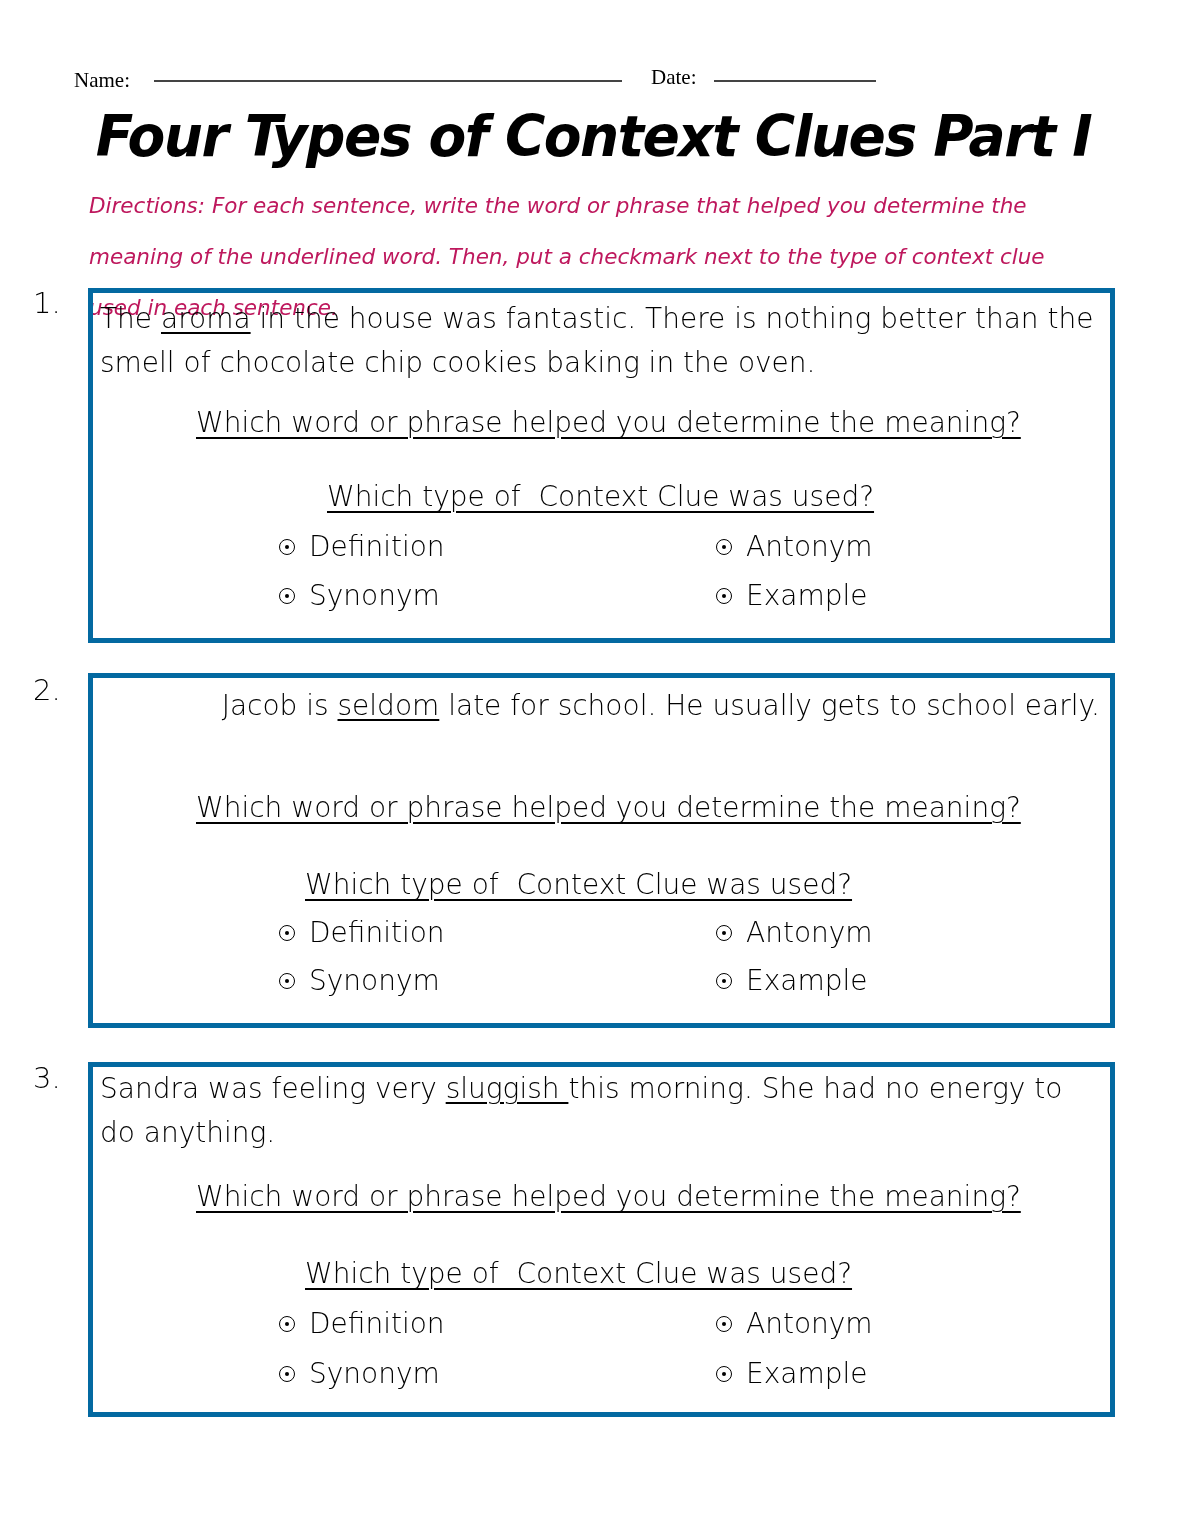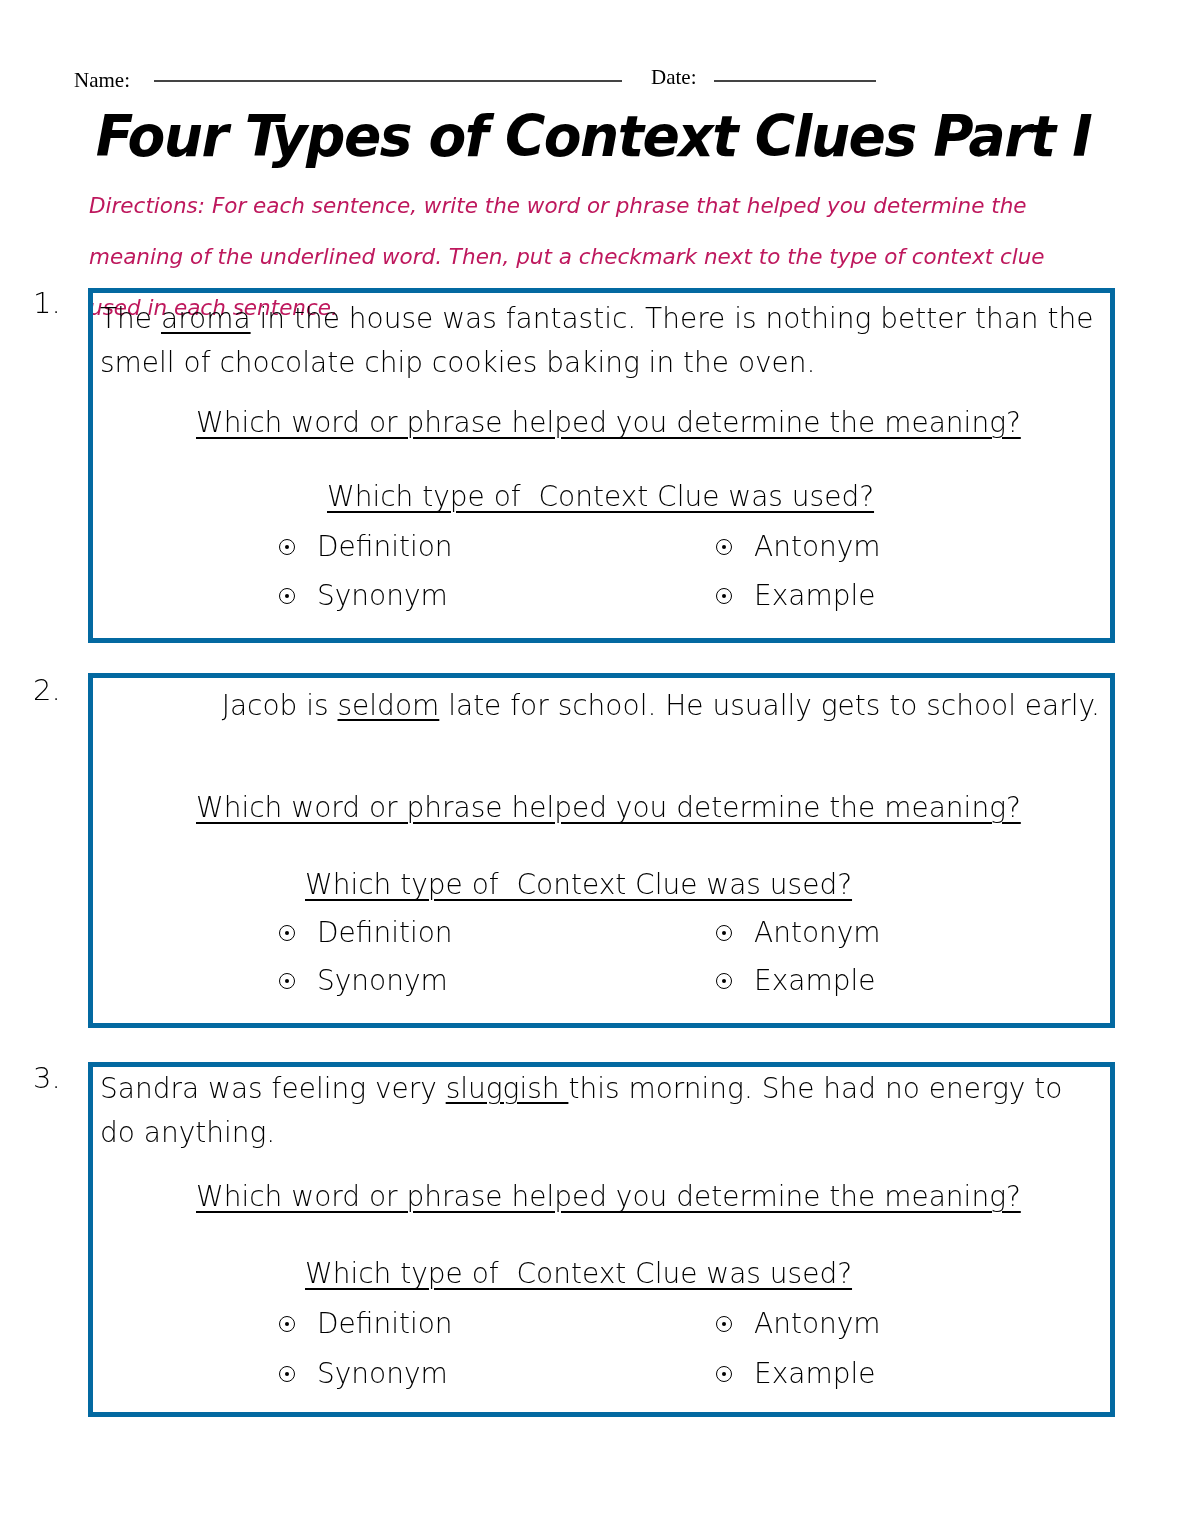--- a/index.html
+++ b/index.html
@@ -21,21 +21,21 @@
   .qnum { position: absolute; left: 33px; font-family: "DejaVu Sans", sans-serif; font-size: 29px; font-weight: 300; }
 
   .box { position: absolute; left: 88px; width: 1017px; border: 5px solid #0369a1; box-sizing: content-box; }
   .sentence { position: absolute; left: 7px; top: 4px; width: 1000px; font-family: "DejaVu Sans", sans-serif;
               font-size: 28px; line-height: 44px; font-weight: 300; }
   .sentence u { text-decoration-thickness: 2px; text-underline-offset: 4px; }
 
   .prompt { position: absolute; font-family: "DejaVu Sans", sans-serif; font-weight: 300; font-size: 28px;
             text-decoration: underline; text-decoration-thickness: 2px; text-underline-offset: 5px; white-space: pre; margin-left: 20px; }
 
-  .opt { position: absolute; font-family: "DejaVu Sans", sans-serif; font-weight: 300; font-size: 28px; display: flex; align-items: center; gap: 8px; }
+  .opt { position: absolute; font-family: "DejaVu Sans", sans-serif; font-weight: 300; font-size: 28px; display: flex; align-items: center; }
   .radio { display: inline-block; width: 14px; height: 14px; border: 1.5px solid #000; border-radius: 50%;
            position: relative; margin-right: 14px; }
   .radio::after { content: ""; position: absolute; width: 4px; height: 4px; background: #000; border-radius: 50%;
                   left: 5px; top: 5px; }
 </style>
 </head>
 <body>
 
 <div class="header-row">
   <span class="name-label">Name:</span>

